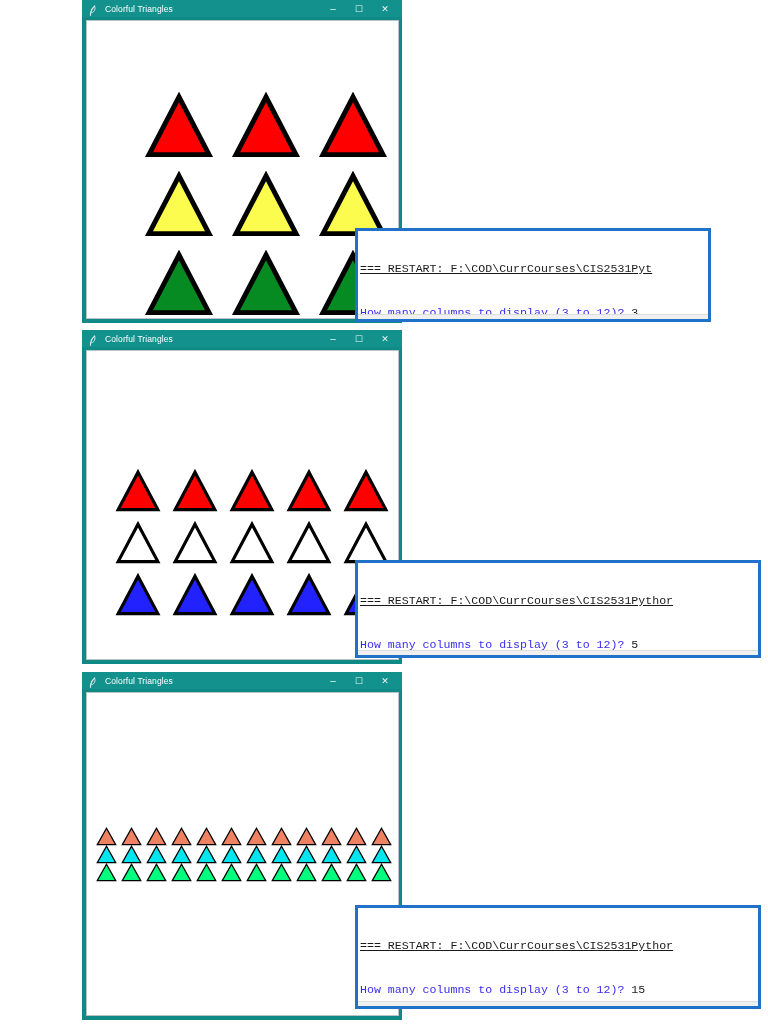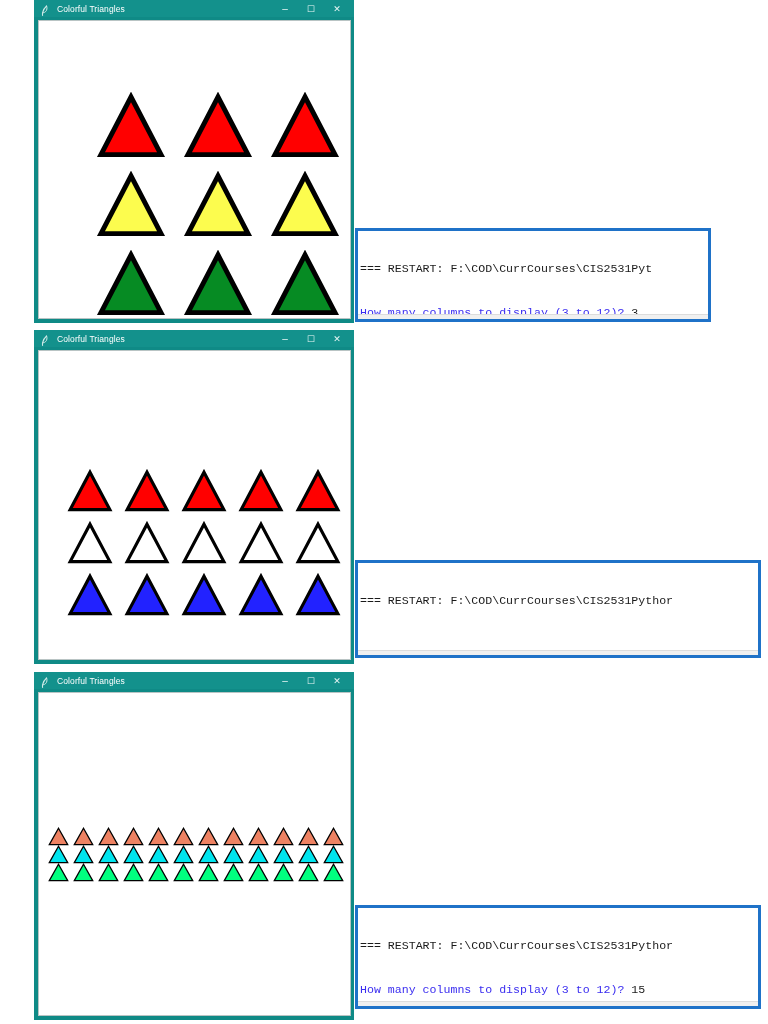--- a/index.html
+++ b/index.html
@@ -12,20 +12,21 @@
   }
 
   
   .panel{position:absolute;left:0;width:768px;}
 
   
   .tkwin{
     position:absolute;
     background:#0f8a86;
     box-sizing:border-box;
+    margin-left:48px;
   }
   .titlebar{
     height:17px;
     background:#13918c;
     display:flex;
     align-items:center;
     padding:0 4px 0 6px;
     box-sizing:border-box;
   }
   .tb-icon{
@@ -78,21 +79,21 @@
   }
   .console-inner{
     padding:2px 0 0 2px;
     font-family:"Liberation Mono","DejaVu Sans Mono",monospace;
     font-size:11.6px;
     line-height:14.6px;
     white-space:pre;
     overflow:hidden;
   }
   .cl{white-space:pre;display:block;height:14.6px;}
-  .c-restart{color:#1a1a1a;}
+  .c-restart{color:#1a1a1a;text-decoration:underline;}
   .c-prompt{color:#3a2df0;}
   .c-answer{color:#1a1a1a;}
   .console-scrollbar{
     position:absolute;
     left:0;right:0;bottom:0;
     height:4px;
     background:#f0f0f0;
     border-top:1px solid #dcdcdc;
   }
 </style>
@@ -288,20 +289,21 @@
               </div>
             </div>
           </div>
         </div>
     </div>
   </div>
 
   <div class="console" style="left:355px;top:230px;width:406px;height:98px;">
     <div class="console-inner">
       <span class="cl"><span class="c-restart">=== RESTART: F:\COD\CurrCourses\CIS2531Pythor</span></span>
+      <span class="cl"><span class="c-prompt">How many columns to display (3 to 12)? </span><span class="c-answer">5</span></span>
       
       
       
       
     </div>
     <div class="console-scrollbar"></div>
   </div>
 </div>
 
 <div class="panel" id="panel-3" style="top:670px;height:354px;">

